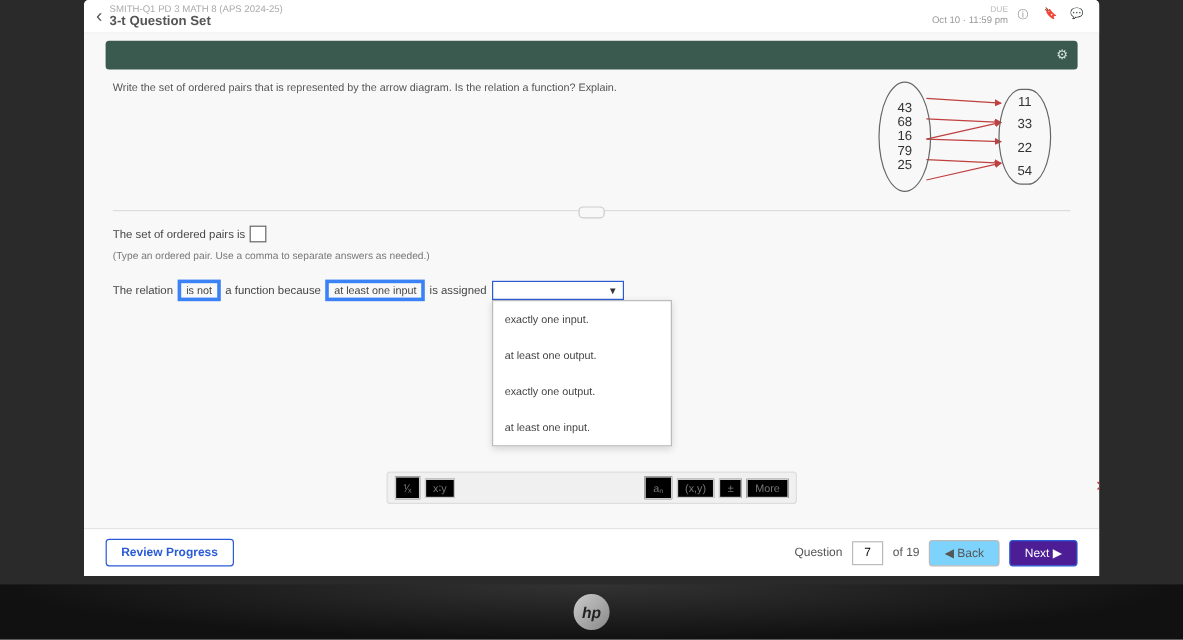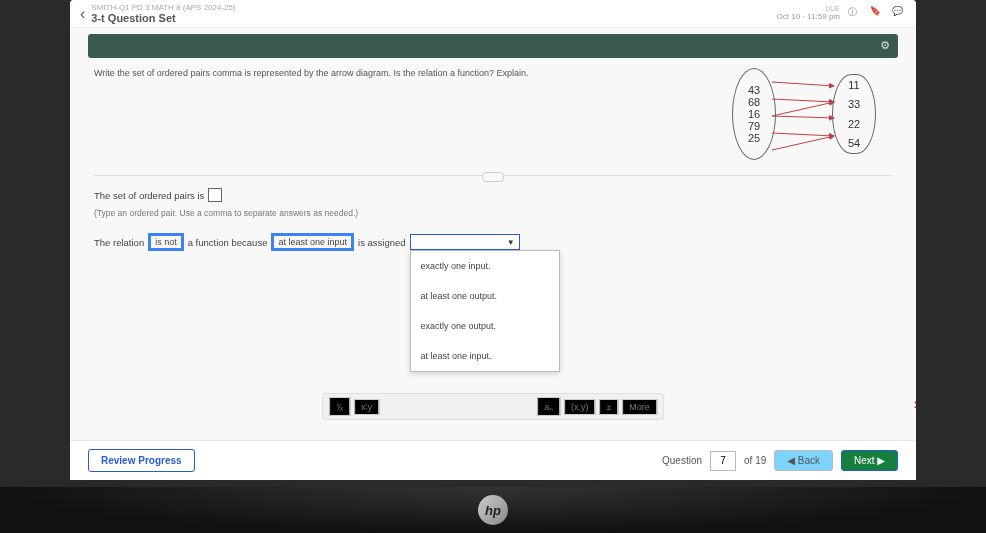--- a/index.html
+++ b/index.html
@@ -114,21 +114,21 @@
     height:40px; background:#fff; border-top:1px solid #e5e5e5;
     display:flex; align-items:center; padding:0 18px;
   }
   .review-btn {
     border:1px solid #2a5bd7; color:#2a5bd7; background:#fff;
     padding:5px 12px; font-size:10px; border-radius:3px; cursor:pointer; font-weight:bold;
   }
   .foot-right { margin-left:auto; display:flex; align-items:center; gap:8px; font-size:10px; color:#555;}
   .qnum { border:1px solid #bbb; width:26px; height:20px; text-align:center; font-size:10px; }
   .navbtn { border:1px solid #bbb; background:#7dd3fc; padding:4px 12px; border-radius:3px; cursor:pointer; font-size:10px; color:#555;}
-  .navbtn.primary { background:#15803d; color:#fff; border-color:#2a5bd7; }
+  .navbtn.primary { background:#4c1d95; color:#fff; border-color:#2a5bd7; }
 
   .laptop-base {
     position:absolute; bottom:0; left:0; right:0; height:46px;
     background: radial-gradient(ellipse at center top, #333 0%, #111 70%);
   }
   .hp { position:absolute; bottom:8px; left:50%; transform:translateX(-50%);
         width:30px;height:30px;border-radius:50%;
         background:linear-gradient(135deg,#ccc,#888);
         color:#222;font-style:italic;font-weight:bold;
         display:flex;align-items:center;justify-content:center;font-size:13px;}
@@ -152,21 +152,21 @@
       <span class="ic">🔖</span>
       <span class="ic">💬</span>
     </div>
   </div>
 
   <div class="greenbar">
     <span class="gear">⚙</span>
   </div>
 
   <div class="qrow">
-    <div class="prompt">Write the set of ordered pairs comma is represented by the arrow diagram. Is the relation a function? Explain.</div>
+    <div class="prompt">Write the set of ordered pairs that is represented by the arrow diagram. Is the relation a function? Explain.</div>
     <div class="diagram">
       <svg class="arrows">
         <defs>
             <marker id="ah" markerWidth="6" markerHeight="6" refX="5" refY="3" orient="auto">
               <polygon points="0 0, 6 3, 0 6"></polygon>
             </marker>
           </defs>
         <line x1="50" y1="14" x2="112" y2="18" marker-end="url(#ah)"></line>
         <line x1="50" y1="31" x2="112" y2="34" marker-end="url(#ah)"></line>
         <line x1="50" y1="48" x2="112" y2="50" marker-end="url(#ah)"></line>

